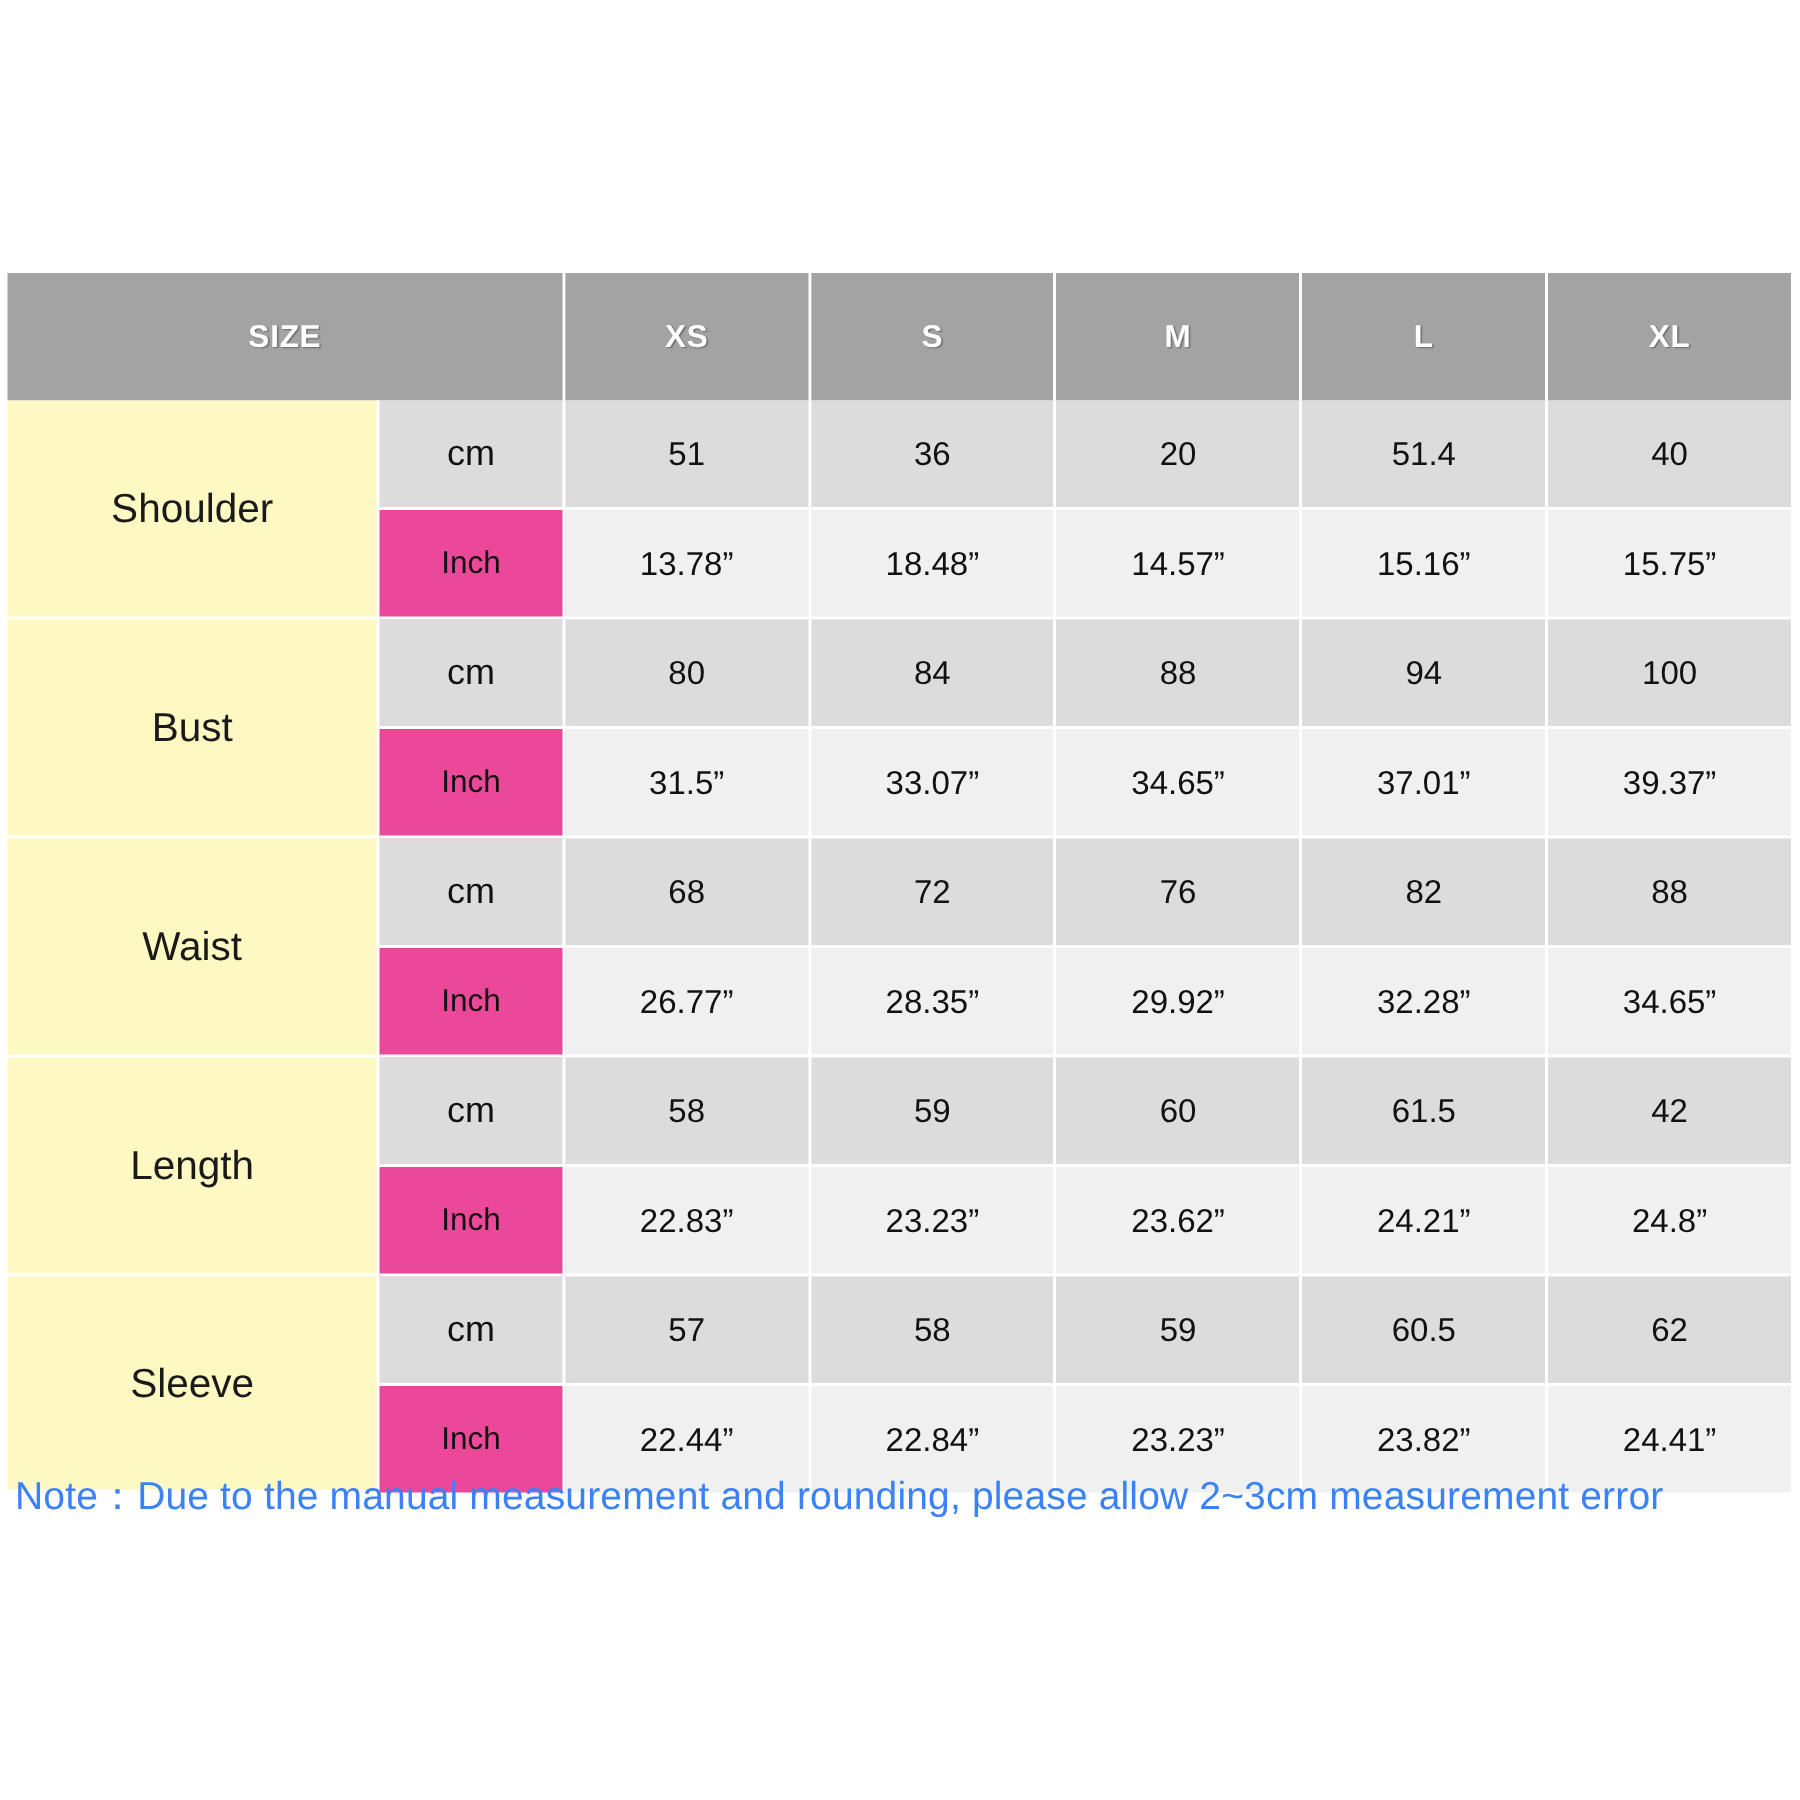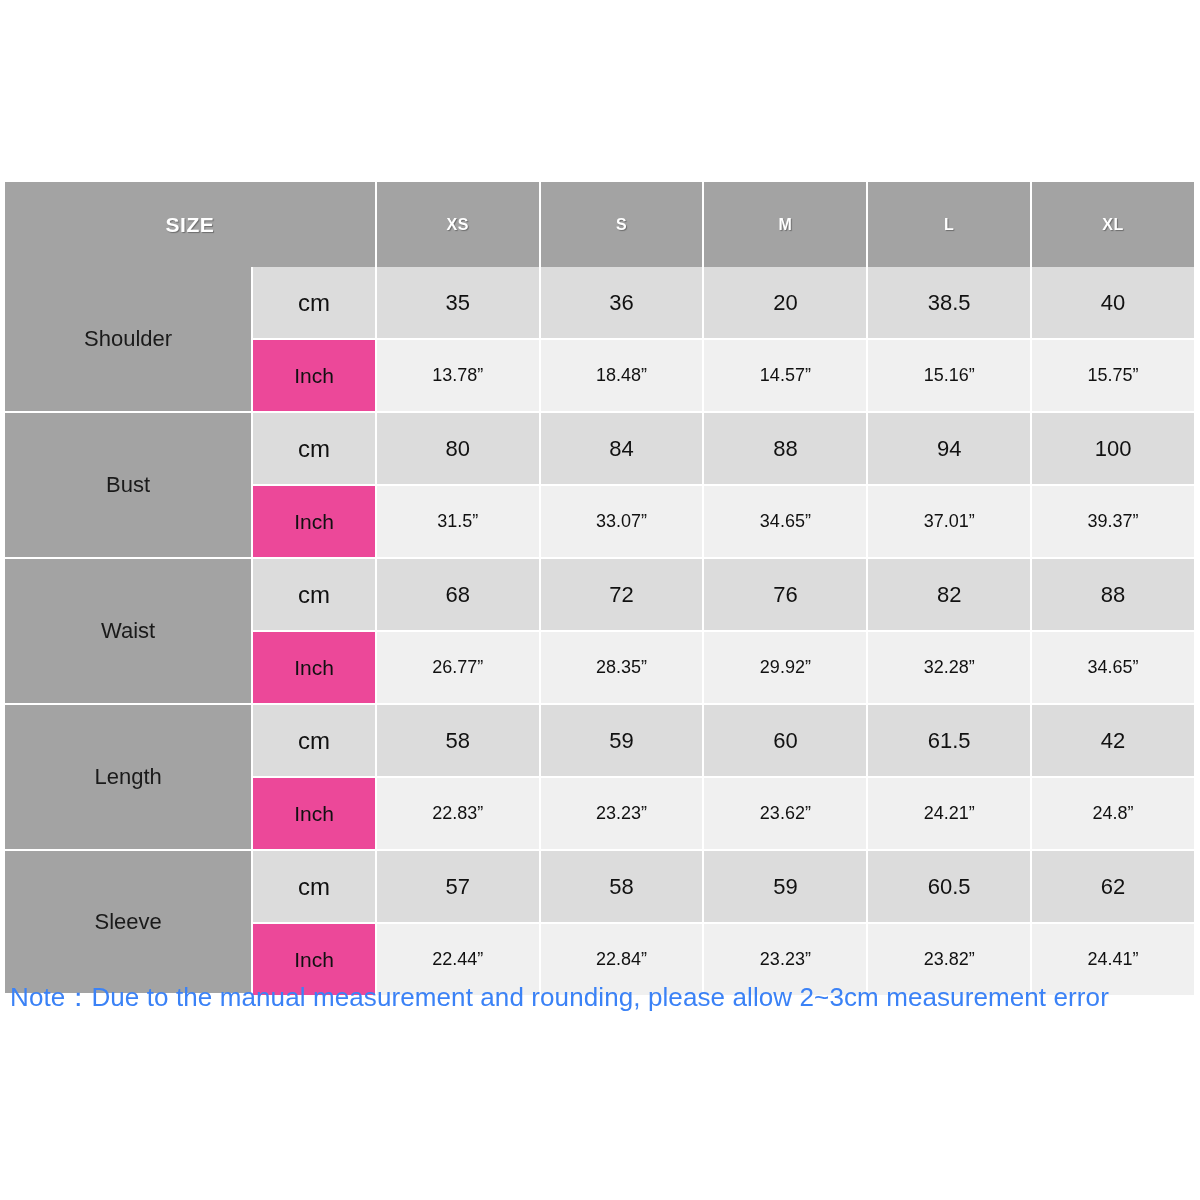--- a/index.html
+++ b/index.html
@@ -53,33 +53,33 @@
   col.c-unit  { width: 123px; }
   col.c-size  { width: 163px; }
   col.c-size-last { width: 161px; }
 
   
   tr.head-row th {
     background: #a3a3a3;
     height: 85px;
     color: #ffffff;
     font-weight: bold;
-    font-size: 16px;
+    font-size: 21px;
     letter-spacing: 0.5px;
     text-shadow: 1px 1px 1px rgba(80,80,80,0.65);
     border-bottom: 2px solid #ffffff;
   }
   tr.head-row th.size-head-merged {
     font-size: 21px;
   }
 
   
   td.m-label {
-    background: #a3a3a3;
-    font-size: 22px;
+    background: #fef9c3;
+    font-size: 27px;
     color: #1a1a1a;
     height: 142px;
   }
 
   
   td.u-cm {
     background: #dcdcdc;
     font-size: 24px;
     height: 71px;
   }
@@ -90,21 +90,21 @@
   }
 
   
   td.v-cm {
     background: #dcdcdc;
     font-size: 22px;
     height: 71px;
   }
   td.v-inch {
     background: #f0f0f0;
-    font-size: 18px;
+    font-size: 22px;
     height: 71px;
   }
 
   
   table.size-table tr > *:last-child { border-right: none; }
   table.size-table tr:last-child > * { border-bottom: none; }
 
   
   .note-line {
     position: absolute;
@@ -141,24 +141,24 @@
           <th>M</th>
           <th>L</th>
           <th>XL</th>
         </tr>
       </thead>
       <tbody>
 
         <tr>
           <td class="m-label" rowspan="2">Shoulder</td>
           <td class="u-cm">cm</td>
-          <td class="v-cm">35</td>
+          <td class="v-cm">51</td>
           <td class="v-cm">36</td>
           <td class="v-cm">20</td>
-          <td class="v-cm">38.5</td>
+          <td class="v-cm">51.4</td>
           <td class="v-cm">40</td>
         </tr>
         <tr>
           <td class="u-inch">Inch</td>
           <td class="v-inch">13.78”</td>
           <td class="v-inch">18.48”</td>
           <td class="v-inch">14.57”</td>
           <td class="v-inch">15.16”</td>
           <td class="v-inch">15.75”</td>
         </tr>

